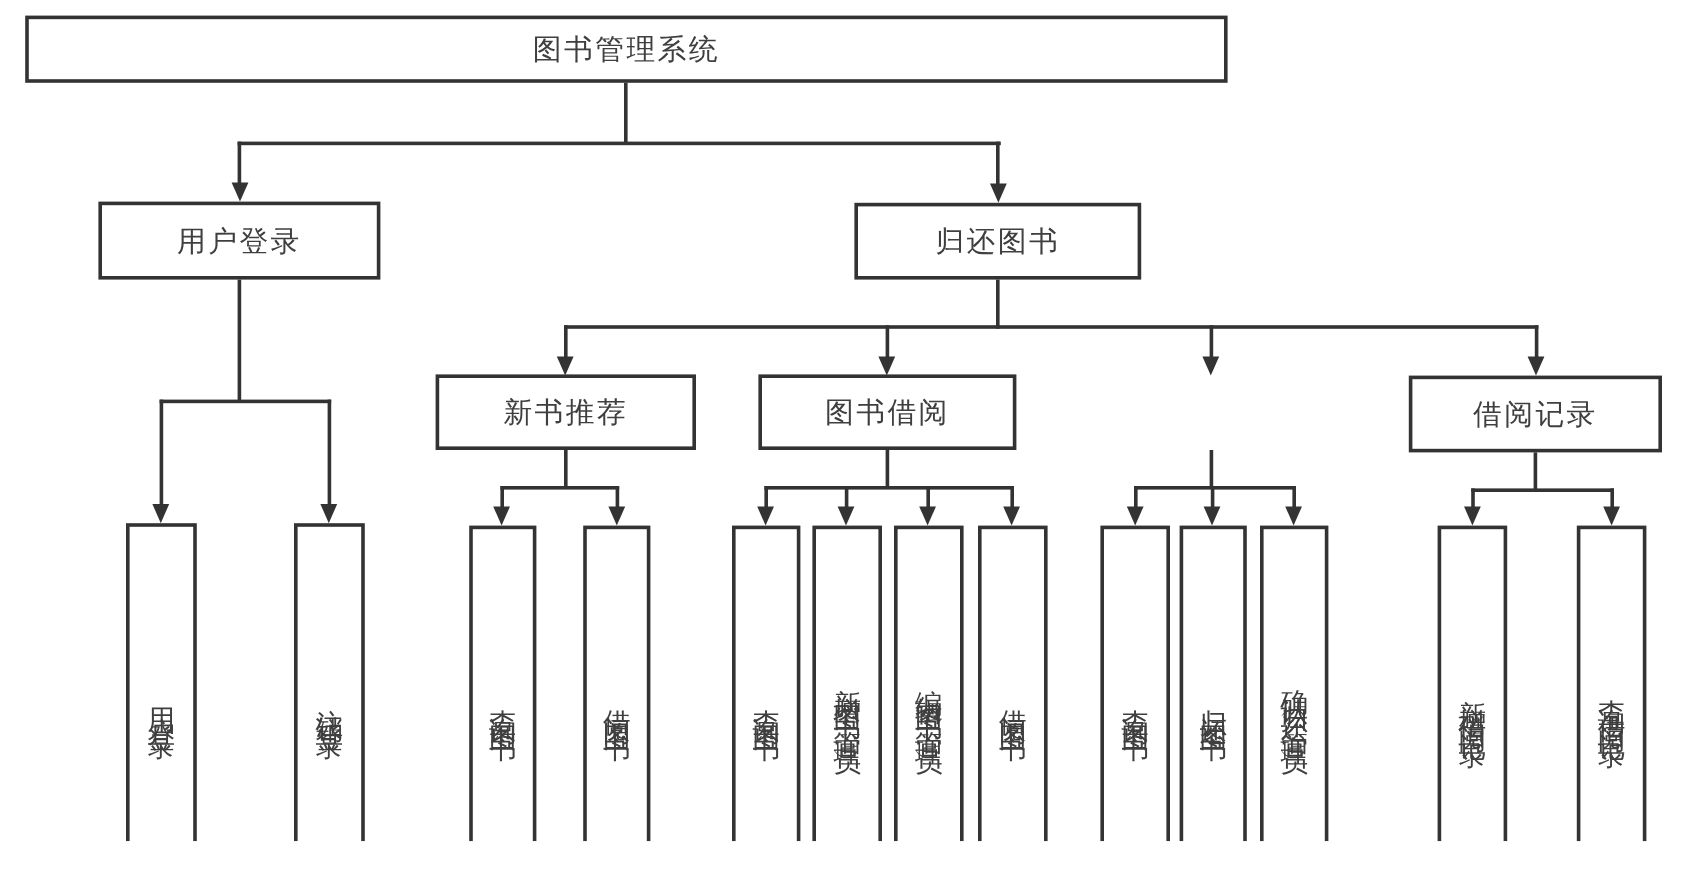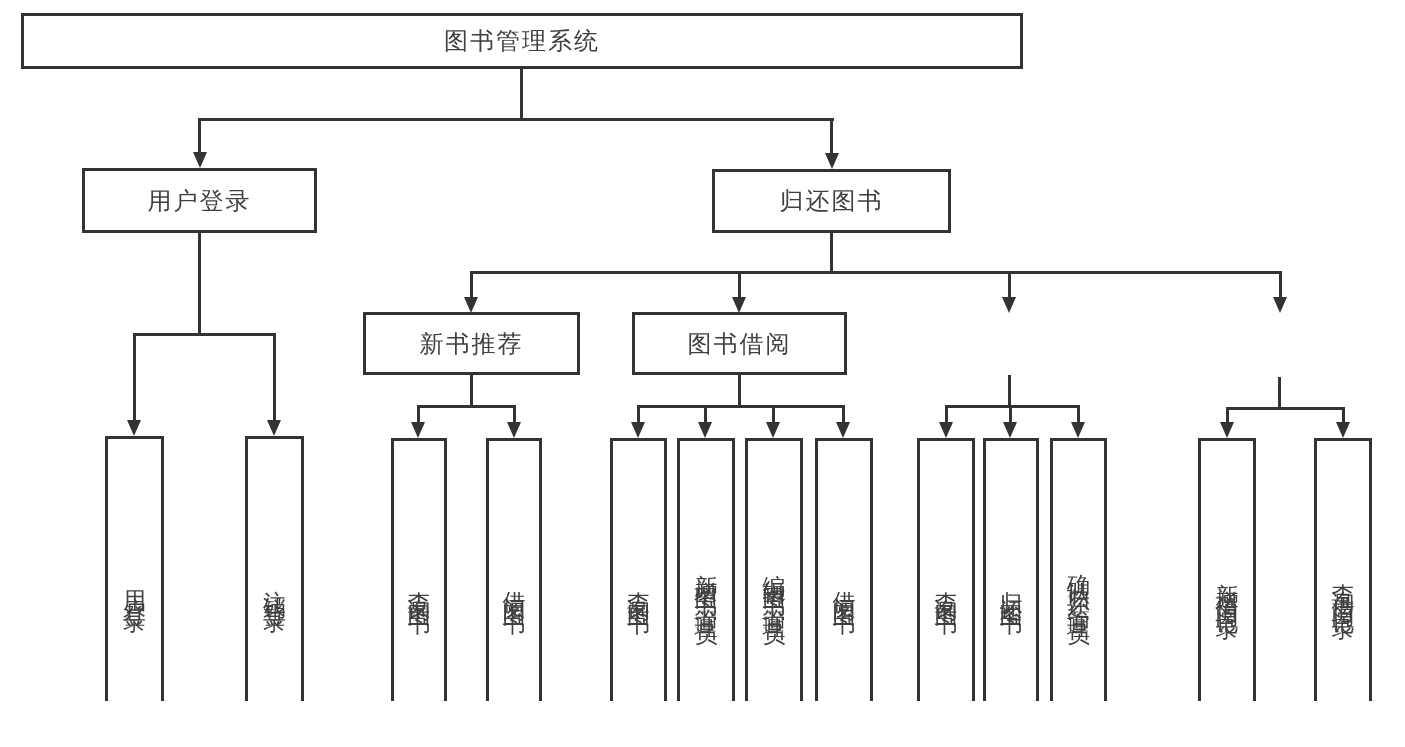--- a/index.html
+++ b/index.html
@@ -41,20 +41,23 @@
   </div>
   <div class="box" style="left:712px;top:169px;width:239px;height:64px">
     <span class="hlabel">归还图书</span>
   </div>
 
   <div class="box" style="left:363px;top:312px;width:217px;height:63px">
     <span class="hlabel">新书推荐</span>
   </div>
   <div class="box" style="left:632px;top:312px;width:215px;height:63px">
     <span class="hlabel">图书借阅</span>
+  </div>
+  <div class="box" style="left:1174px;top:313px;width:211px;height:64px">
+    <span class="hlabel">借阅记录</span>
   </div>
 
   <div class="box" style="left:105px;top:436px;width:59px;height:300px">
     <span class="vlabel">用户登录</span>
   </div>
   <div class="box" style="left:245px;top:436px;width:59px;height:300px">
     <span class="vlabel">注销登录</span>
   </div>
 
   <div class="box" style="left:391px;top:438px;width:56px;height:298px">

